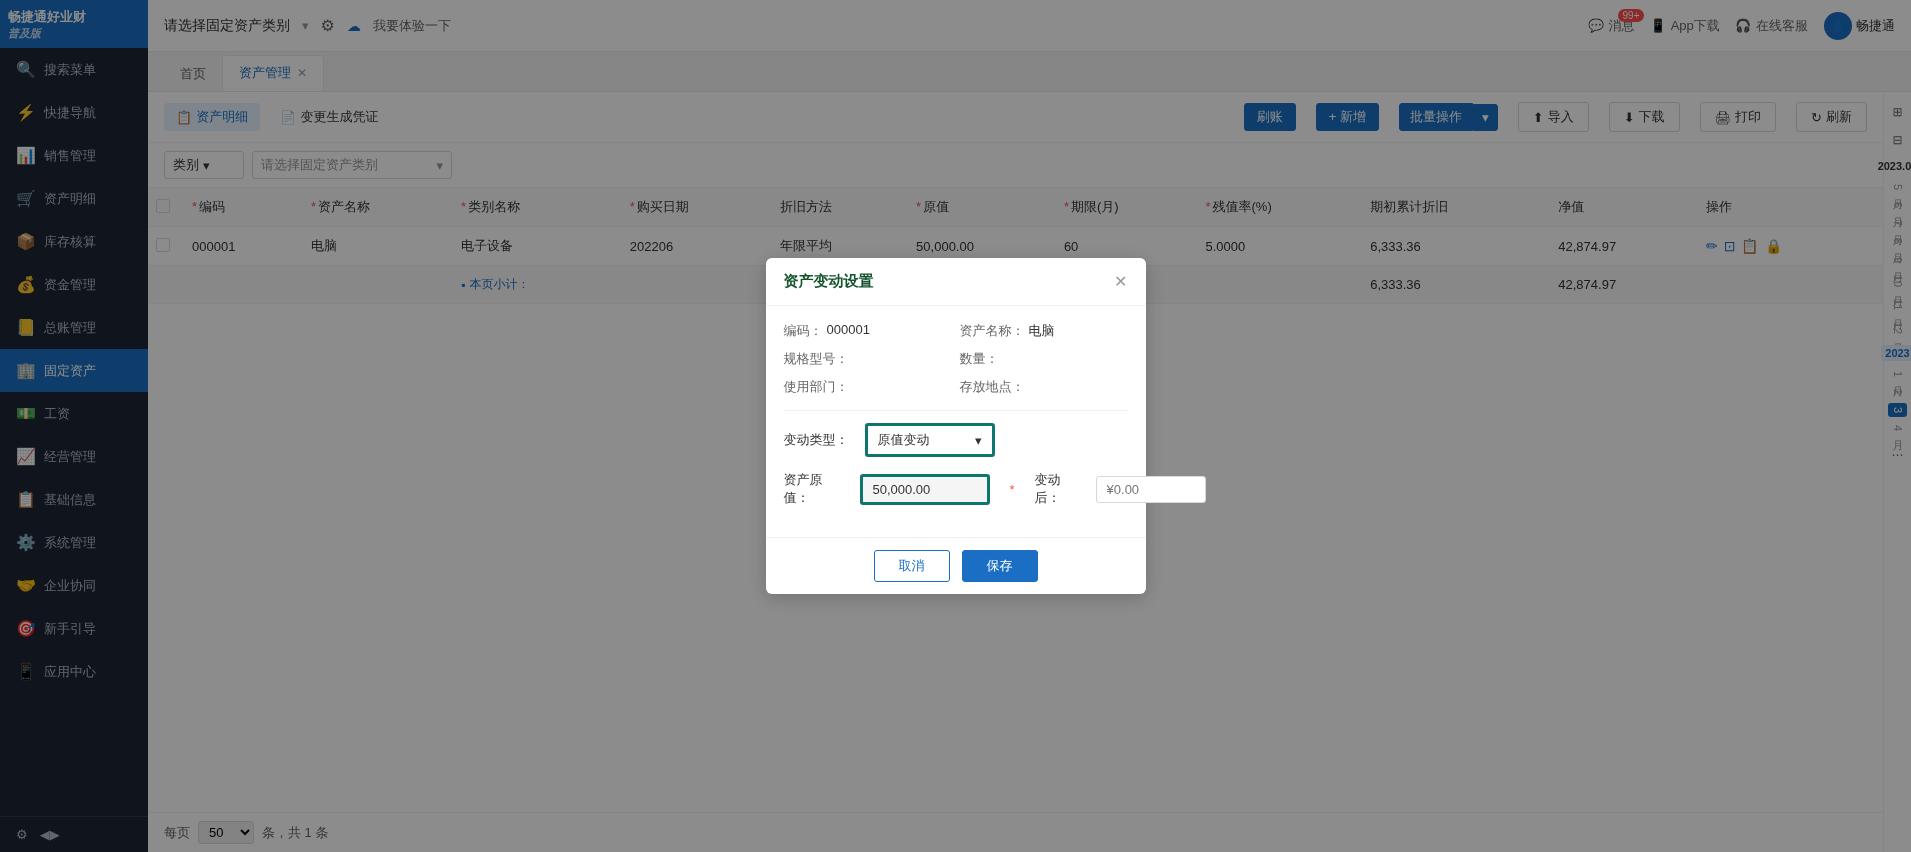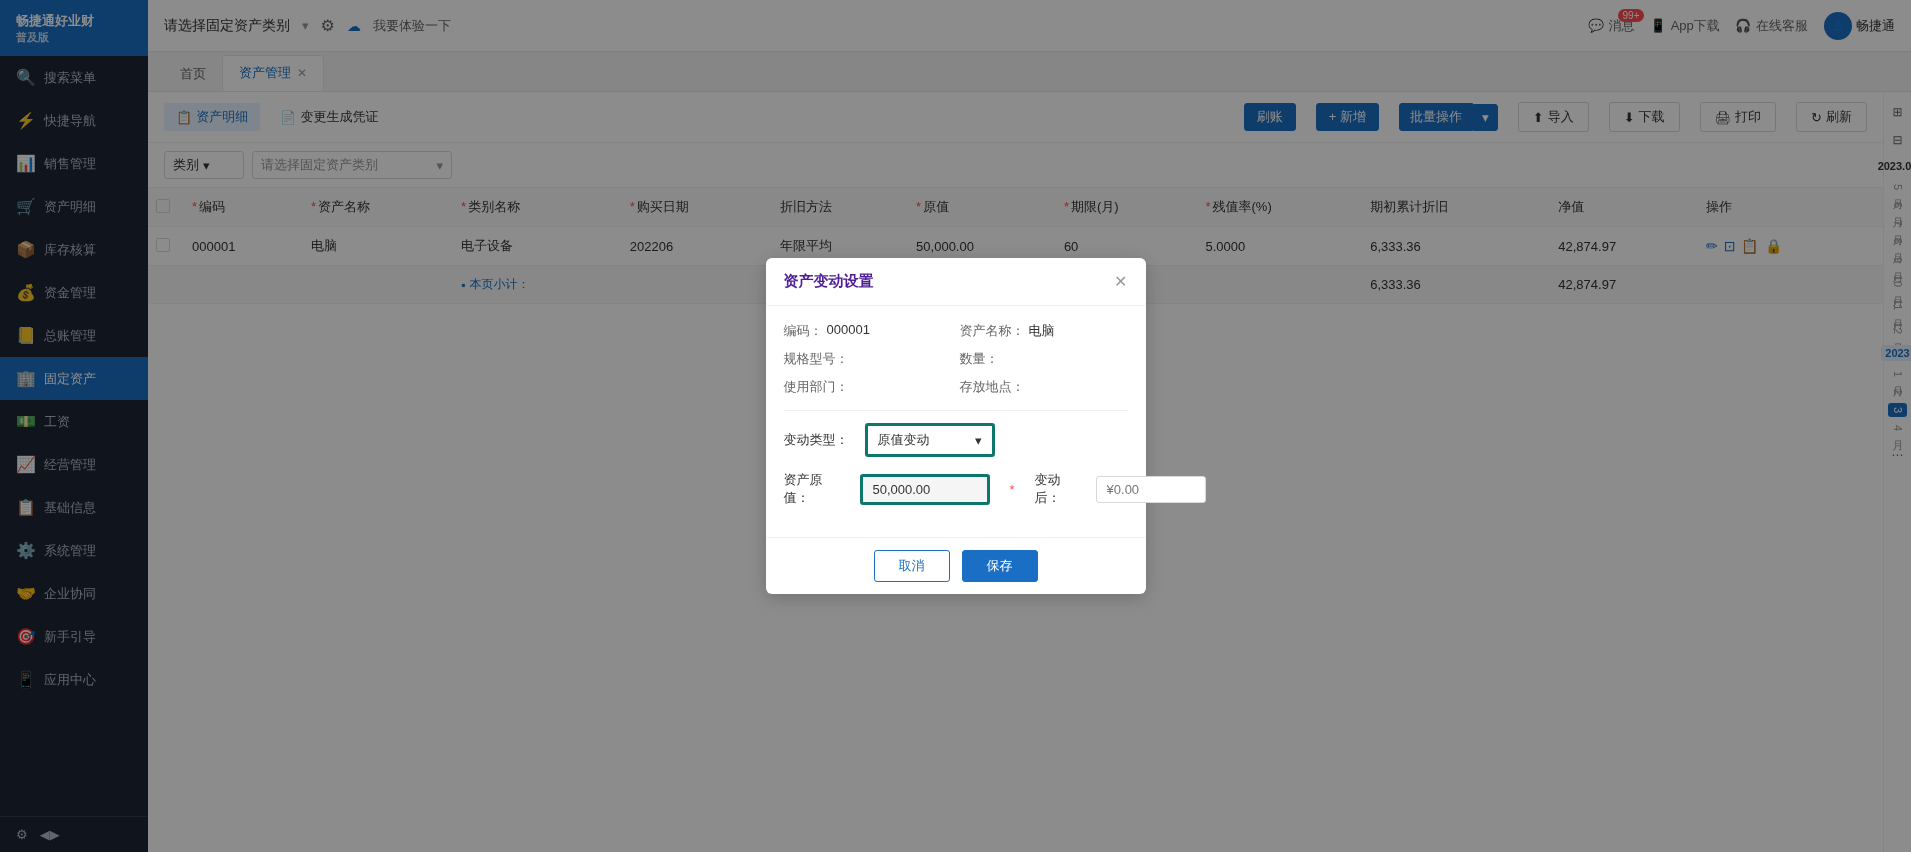--- a/index.html
+++ b/index.html
@@ -1,20 +1,20 @@
 <!DOCTYPE html>
 <html><head>
   <meta charset="utf-8">
   <style>
     * { box-sizing: border-box; margin: 0; padding: 0; }
     body { font-family: 'Microsoft YaHei', Arial, sans-serif; font-size: 13px; background: #f0f2f5; color: #333; display: flex; height: 852px; overflow: hidden; }
 
     
     .sidebar { width: 148px; background: #1d2535; display: flex; flex-direction: column; height: 100%; flex-shrink: 0; }
-    .sidebar-logo { background: #1a6fc4; padding: 10px 16px; display: flex; align-items: center; gap: 8px; color: white; font-size: 14px; font-weight: bold; height: 56px; }
+    .sidebar-logo { background: #1a6fc4; padding: 10px 8px; display: flex; align-items: center; gap: 8px; color: white; font-size: 14px; font-weight: bold; height: 48px; }
     .sidebar-scroll { flex: 1; overflow-y: auto; overflow-x: hidden; }
     .sidebar-item { display: flex; align-items: center; gap: 8px; padding: 12px 16px; color: #b0b8c8; cursor: pointer; font-size: 13px; }
     .sidebar-item.active { background: #1a6fc4; color: white; }
     .sidebar-item-icon { font-size: 16px; width: 20px; text-align: center; }
     .sidebar-bottom { padding: 10px 16px; display: flex; gap: 12px; border-top: 1px solid rgba(255,255,255,0.1); color: #b0b8c8; }
     .sidebar-bottom span { cursor: pointer; }
 
     
     .main { flex: 1; display: flex; flex-direction: column; overflow: hidden; }
 
@@ -71,21 +71,21 @@
     .right-mini-item { width: 24px; height: 24px; display: flex; align-items: center; justify-content: center; font-size: 12px; cursor: pointer; color: #666; border-radius: 3px; }
     .right-mini-month { font-size: 11px; color: #999; writing-mode: vertical-rl; padding: 4px 2px; cursor: pointer; }
     .right-mini-month.today { background: #1a6fc4; color: white; border-radius: 3px; padding: 4px 2px; }
 
     
     .overlay { position: fixed; top: 0; left: 0; right: 0; bottom: 0; background: rgba(0,0,0,0.45); z-index: 100; display: flex; align-items: center; justify-content: center; }
 
     
     .modal { background: white; border-radius: 6px; width: 380px; box-shadow: 0 4px 20px rgba(0,0,0,0.2); z-index: 101; }
     .modal-header { padding: 14px 18px; border-bottom: 1px solid #f0f0f0; display: flex; align-items: center; justify-content: space-between; }
-    .modal-title { font-size: 15px; font-weight: bold; color: #4c1d95; }
+    .modal-title { font-size: 15px; font-weight: bold; color: #14532d; }
     .modal-close { cursor: pointer; color: #999; font-size: 16px; }
     .modal-body { padding: 16px 18px; }
     .modal-info-grid { display: grid; grid-template-columns: 1fr 1fr; gap: 10px 8px; margin-bottom: 14px; }
     .modal-info-item { display: flex; gap: 4px; font-size: 13px; }
     .modal-info-label { color: #666; }
     .modal-info-value { color: #333; }
     .modal-divider { border: none; border-top: 1px solid #f0f0f0; margin: 12px 0; }
     .modal-form-row { display: flex; align-items: center; gap: 16px; margin-bottom: 14px; }
     .modal-form-label { color: #333; font-size: 13px; min-width: 60px; }
     .modal-form-select { border: 3px solid #0f766e; border-radius: 3px; padding: 5px 10px; font-size: 13px; display: flex; align-items: center; gap: 6px; min-width: 130px; cursor: pointer; }
@@ -97,21 +97,21 @@
 
     .checkbox { width: 14px; height: 14px; border: 1px solid #d9d9d9; border-radius: 2px; display: inline-block; cursor: pointer; }
   </style>
 </head>
 <body>
 
 <div class="sidebar">
   <div class="sidebar-logo">
     <div>
       <div style="font-size:13px;font-weight:bold;">畅捷通好业财</div>
-      <div style="font-size:11px;color:rgba(255,255,255,0.75);">普及版</div>
+      <div style="font-size:11px;color:rgba(255,255,255,0.75);font-style:italic;">普及版</div>
     </div>
   </div>
   <div class="sidebar-scroll">
     <div class="sidebar-item">
       <span class="sidebar-item-icon">🔍</span>
       <span>搜索菜单</span>
     </div>
     <div class="sidebar-item">
       <span class="sidebar-item-icon">⚡</span>
       <span>快捷导航</span>
@@ -321,20 +321,28 @@
               <td></td>
               <td></td>
               <td>6,333.36</td>
               <td>42,874.97</td>
               <td></td>
             </tr>
           </tbody>
         </table>
       </div>
 
+      <div class="table-footer">
+        <span>每页</span>
+        <select class="page-select">
+          <option>50</option>
+          <option>100</option>
+        </select>
+        <span>条，共 1 条</span>
+      </div>
     </div>
 
     <div class="right-mini">
       <div class="right-mini-item">⊞</div>
       <div class="right-mini-item">⊟</div>
       <div style="font-size:11px;color:#333;font-weight:bold;margin:4px 0;">2023.03</div>
       <div class="right-mini-month">5月</div>
       <div class="right-mini-month">6月</div>
       <div class="right-mini-month">7月</div>
       <div class="right-mini-month">8月</div>

